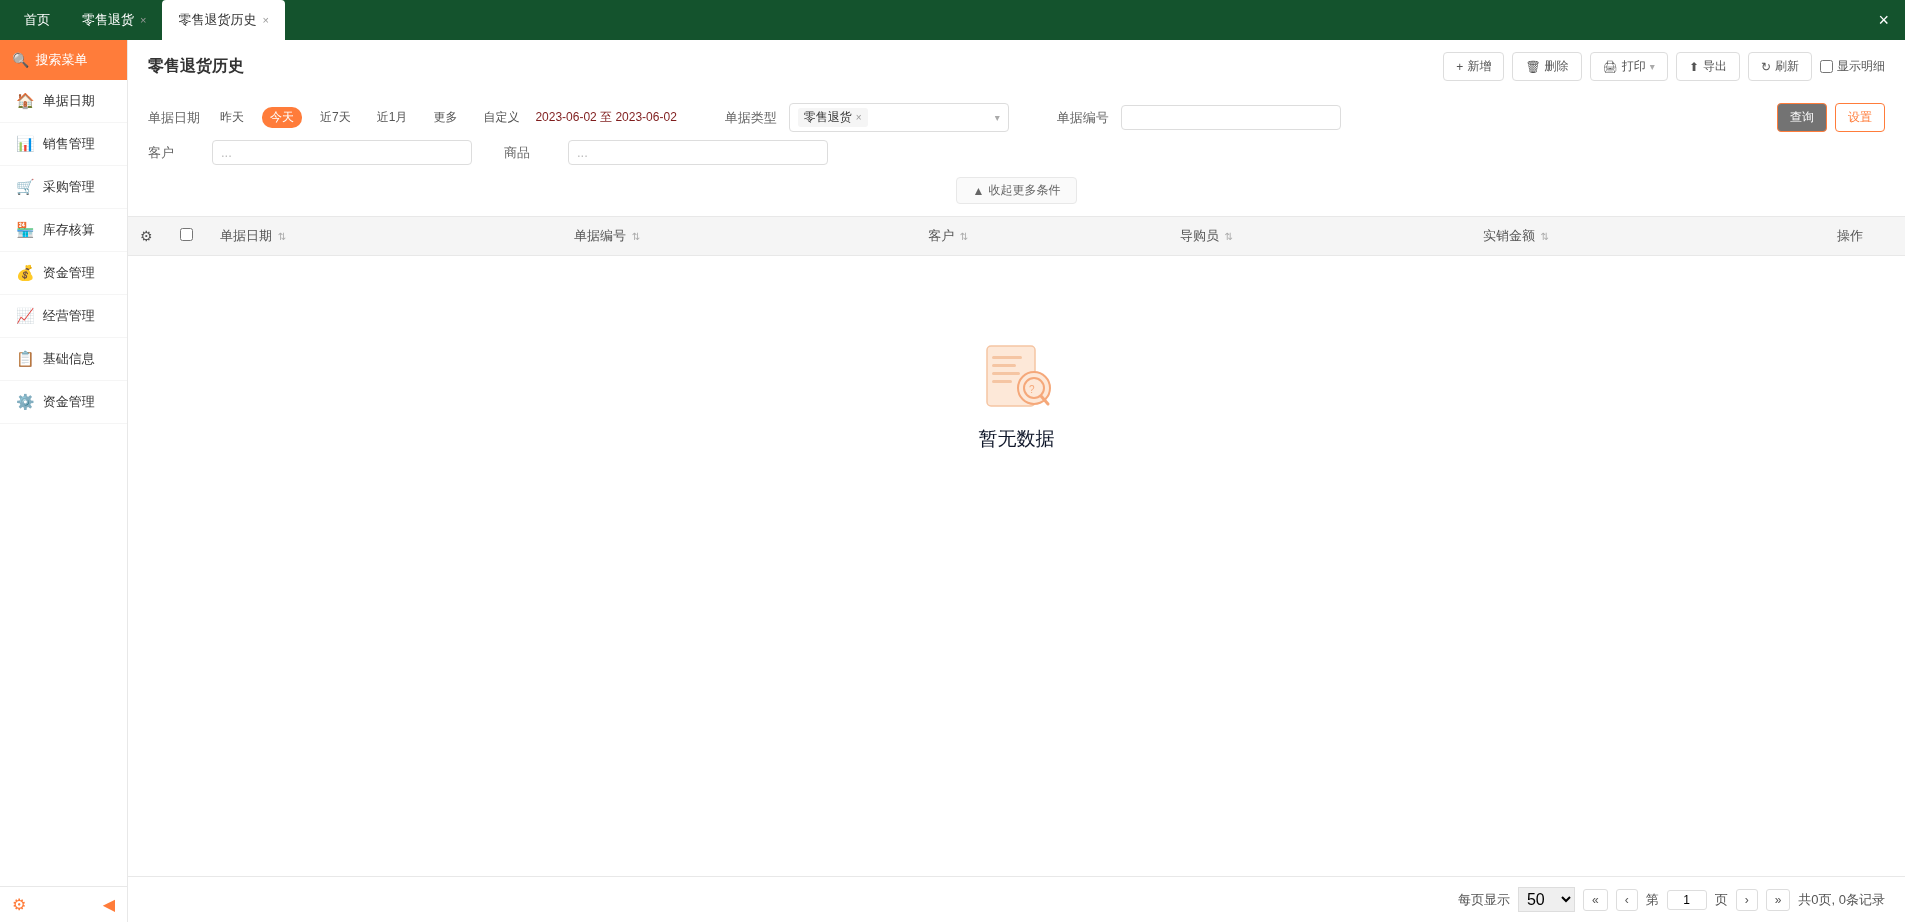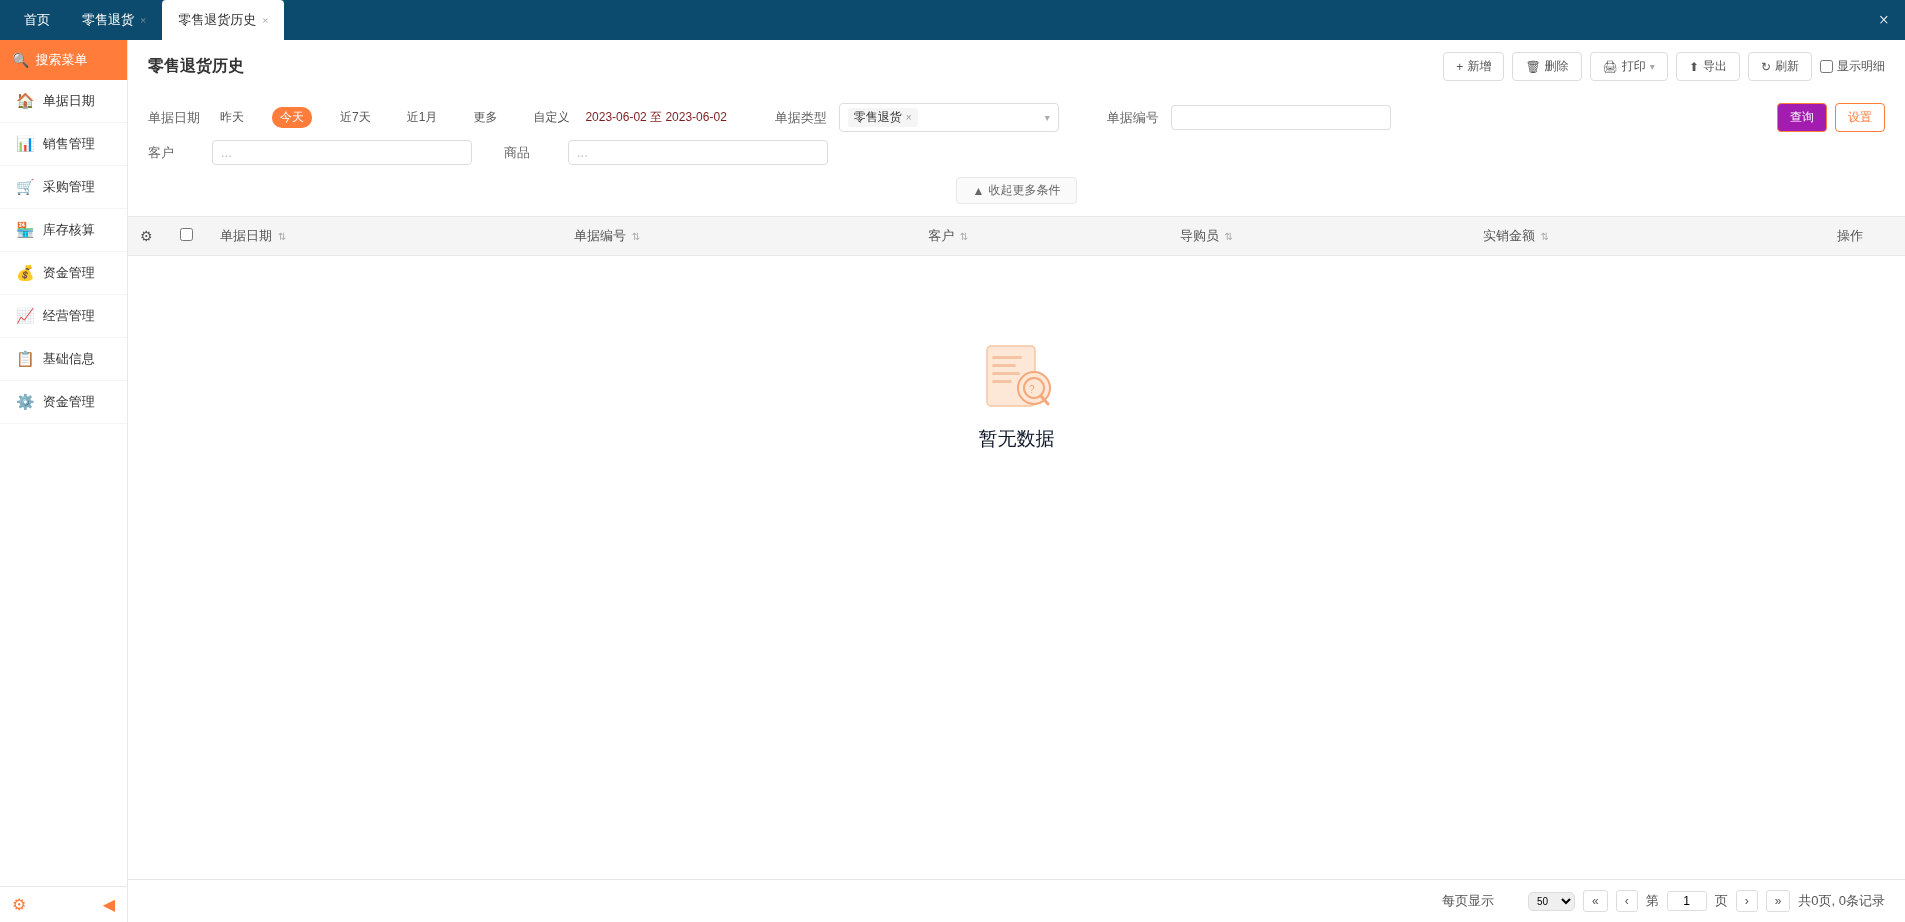--- a/index.html
+++ b/index.html
@@ -1,27 +1,26 @@
 <!DOCTYPE html>
 <html><head>
   <meta charset="utf-8">
   <style>
     * { box-sizing: border-box; margin: 0; padding: 0; }
     body { font-family: 'Microsoft YaHei', Arial, sans-serif; font-size: 13px; color: #333; background: #f0f2f5; display: flex; flex-direction: column; height: 922px; overflow: hidden; }
 
     
     .top-nav {
-      background: #0c4a6e;
+      background: #14532d;
       height: 40px;
       display: flex;
       align-items: center;
       padding: 0 0 0 8px;
       flex-shrink: 0;
       position: relative;
-      font-family: Liberation Serif, serif;
     }
     .top-nav-tabs {
       display: flex;
       align-items: center;
       flex: 1;
     }
     .nav-tab {
       height: 40px;
       display: flex;
       align-items: center;
@@ -150,21 +149,21 @@
       gap: 4px;
       padding: 5px 12px;
       border: 1px solid #ddd;
       border-radius: 4px;
       background: #fff;
       cursor: pointer;
       font-size: 12px;
       color: #555;
     }
     .toolbar-btn.primary {
-      background: #a21caf;
+      background: #737373;
       border-color: #ff7c3a;
       color: #fff;
     }
     .toolbar-btn.secondary {
       background: #fff;
       border: 1px solid #ff7c3a;
       color: #ff7c3a;
     }
     .display-mingxi {
       display: flex;
@@ -192,21 +191,21 @@
     }
     .filter-label {
       color: #666;
       font-size: 13px;
       white-space: nowrap;
       min-width: 56px;
     }
     .filter-date-options {
       display: flex;
       align-items: center;
-      gap: 20px;
+      gap: 10px;
     }
     .date-option {
       padding: 2px 8px;
       border-radius: 10px;
       cursor: pointer;
       font-size: 12px;
       color: #555;
     }
     .date-option.active {
       background: #ff7c3a;
@@ -326,24 +325,23 @@
       display: flex;
       align-items: center;
       justify-content: flex-end;
       gap: 8px;
       font-size: 13px;
       color: #555;
       flex-shrink: 0;
     }
     .pagination-select {
       border: 1px solid #ddd;
-      border-radius: 5px;
+      border-radius: 0;
       padding: 2px 4px;
-      font-size: 10px;
-      margin-left: 26px;
+      font-size: 16px;
     }
     .pagination-btn {
       border: 1px solid #ddd;
       background: #fff;
       border-radius: 3px;
       padding: 3px 8px;
       cursor: pointer;
       color: #555;
       font-size: 12px;
     }

